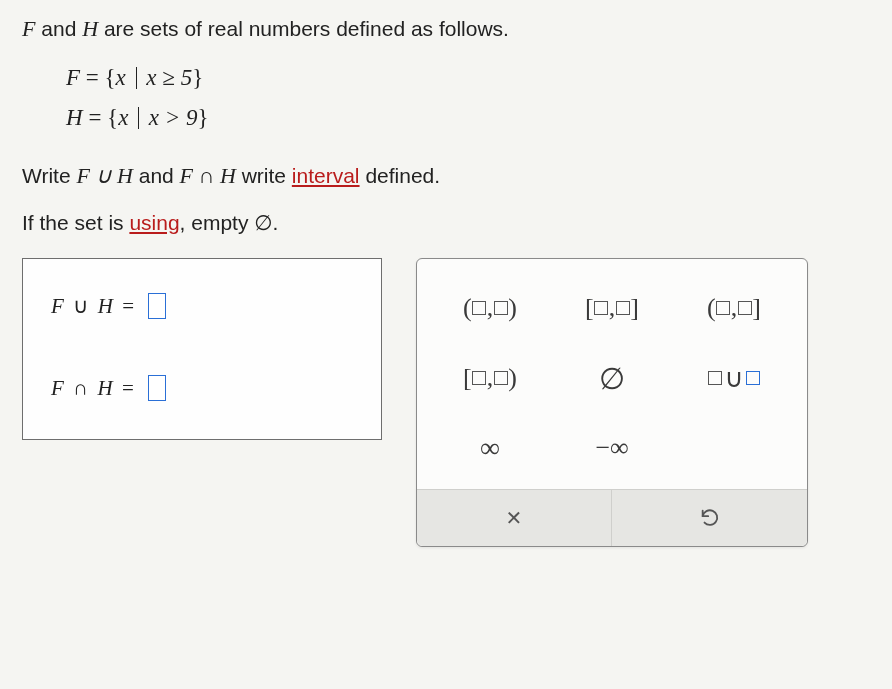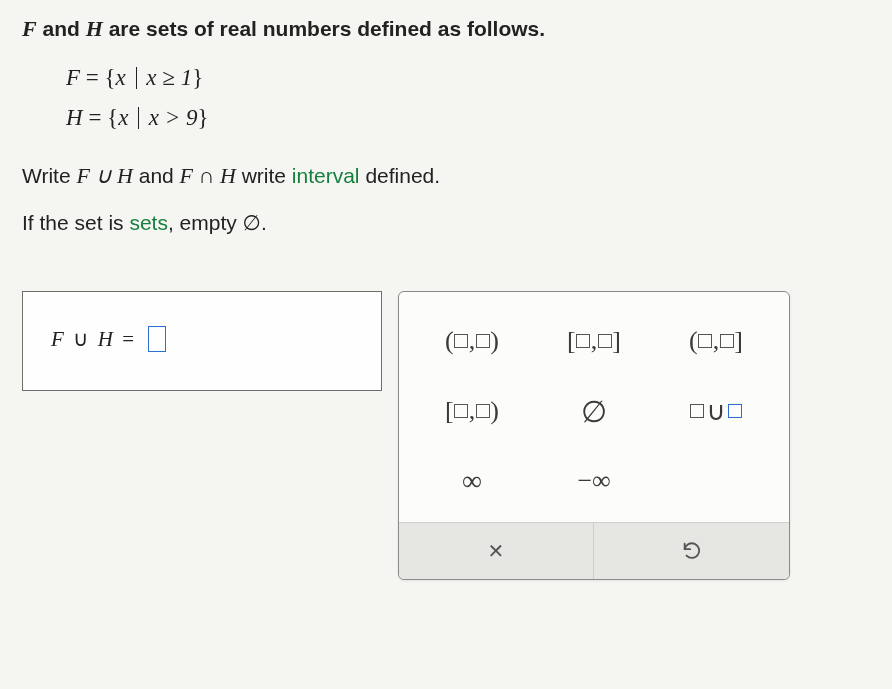--- a/index.html
+++ b/index.html
@@ -5,30 +5,30 @@
     * { box-sizing: border-box; margin: 0; padding: 0; }
     body {
       font-family: Arial, Helvetica, sans-serif;
       background: #f5f5f2;
       color: #222;
       width: 892px;
       height: 689px;
       padding: 14px 22px;
       font-size: 21px;
     }
-    .intro { margin-bottom: 20px; line-height: 1.4; font-weight: bold; }
+    .intro { margin-bottom: 20px; line-height: 1.4; }
     .mathvar { font-style: italic; font-family: 'Times New Roman', serif; font-size: 22px; }
     .defs { margin: 12px 0 24px 44px; }
     .def-line { font-family: 'Times New Roman', serif; font-style: italic; font-size: 23px; margin: 14px 0; }
     .def-line .brace { font-style: normal; }
     .def-line .bar { display:inline-block; border-left: 1.3px solid #222; height: 22px; vertical-align: -4px; margin: 0 4px; }
     .instr { margin: 6px 0; line-height: 1.9; }
-    .link { color: #15803d; cursor: pointer; }
+    .link { color: #b91c1c; text-decoration: underline; cursor: pointer; }
     .empty-sym { font-style: normal; }
-    .panels { display: flex; gap: 16px; margin-top: 49px; align-items: flex-start; }
+    .panels { display: flex; gap: 34px; margin-top: 16px; align-items: flex-start; }
     .answer-box {
       border: 1.5px solid #6e6e6e;
       background: #fefefe;
       width: 360px;
       padding: 34px 28px 28px 28px;
     }
     .answer-row { display: flex; align-items: center; gap: 12px; margin-bottom: 56px; font-family: 'Times New Roman', serif; font-size: 21px; }
     .answer-row:last-child { margin-bottom: 10px; }
     .answer-row .expr { font-style: italic; letter-spacing: 2px; }
     .answer-row .op { font-style: normal; }
@@ -84,41 +84,50 @@
   </style>
 </head>
 <body>
 
 <div class="intro">
   <span class="mathvar">F</span><span> and </span><span class="mathvar">H</span><span> are sets of real numbers defined as follows.</span>
 </div>
 
 <div class="defs">
   <div class="def-line">
-    <span>F</span><span class="brace"> = {</span><span>x</span> <span class="bar"></span> <span>x ≥ 1</span><span class="brace">}</span>
+    <span>F</span><span class="brace"> = {</span><span>x</span> <span class="bar"></span> <span>x ≥ 5</span><span class="brace">}</span>
   </div>
   <div class="def-line">
     <span>H</span><span class="brace"> = {</span><span>x</span> <span class="bar"></span> <span>x &gt; 9</span><span class="brace">}</span>
   </div>
 </div>
 
 <div class="instr">
   <span>Write </span><span class="mathvar">F ∪ H</span><span> and </span><span class="mathvar">F ∩ H</span><span> write </span><span class="link">interval</span><span> defined.</span>
 </div>
 
 <div class="instr">
-  <span>If the set is </span><span class="link">sets</span><span>, empty </span><span class="empty-sym">∅</span><span>.</span>
+  <span>If the set is </span><span class="link">using</span><span>, empty </span><span class="empty-sym">∅</span><span>.</span>
 </div>
 
 <div class="panels">
   <div class="answer-box">
     <div class="answer-row">
       <span class="expr">
         <span>F</span>
         <span class="op union-glyph">∪</span>
+        <span>H</span>
+        <span class="op">=</span>
+      </span>
+      <span class="slot"></span>
+    </div>
+    <div class="answer-row">
+      <span class="expr">
+        <span>F</span>
+        <span class="op union-glyph">∩</span>
         <span>H</span>
         <span class="op">=</span>
       </span>
       <span class="slot"></span>
     </div>
   </div>
 
   <div class="keypad">
     <div class="key-grid">
       <div class="key">

